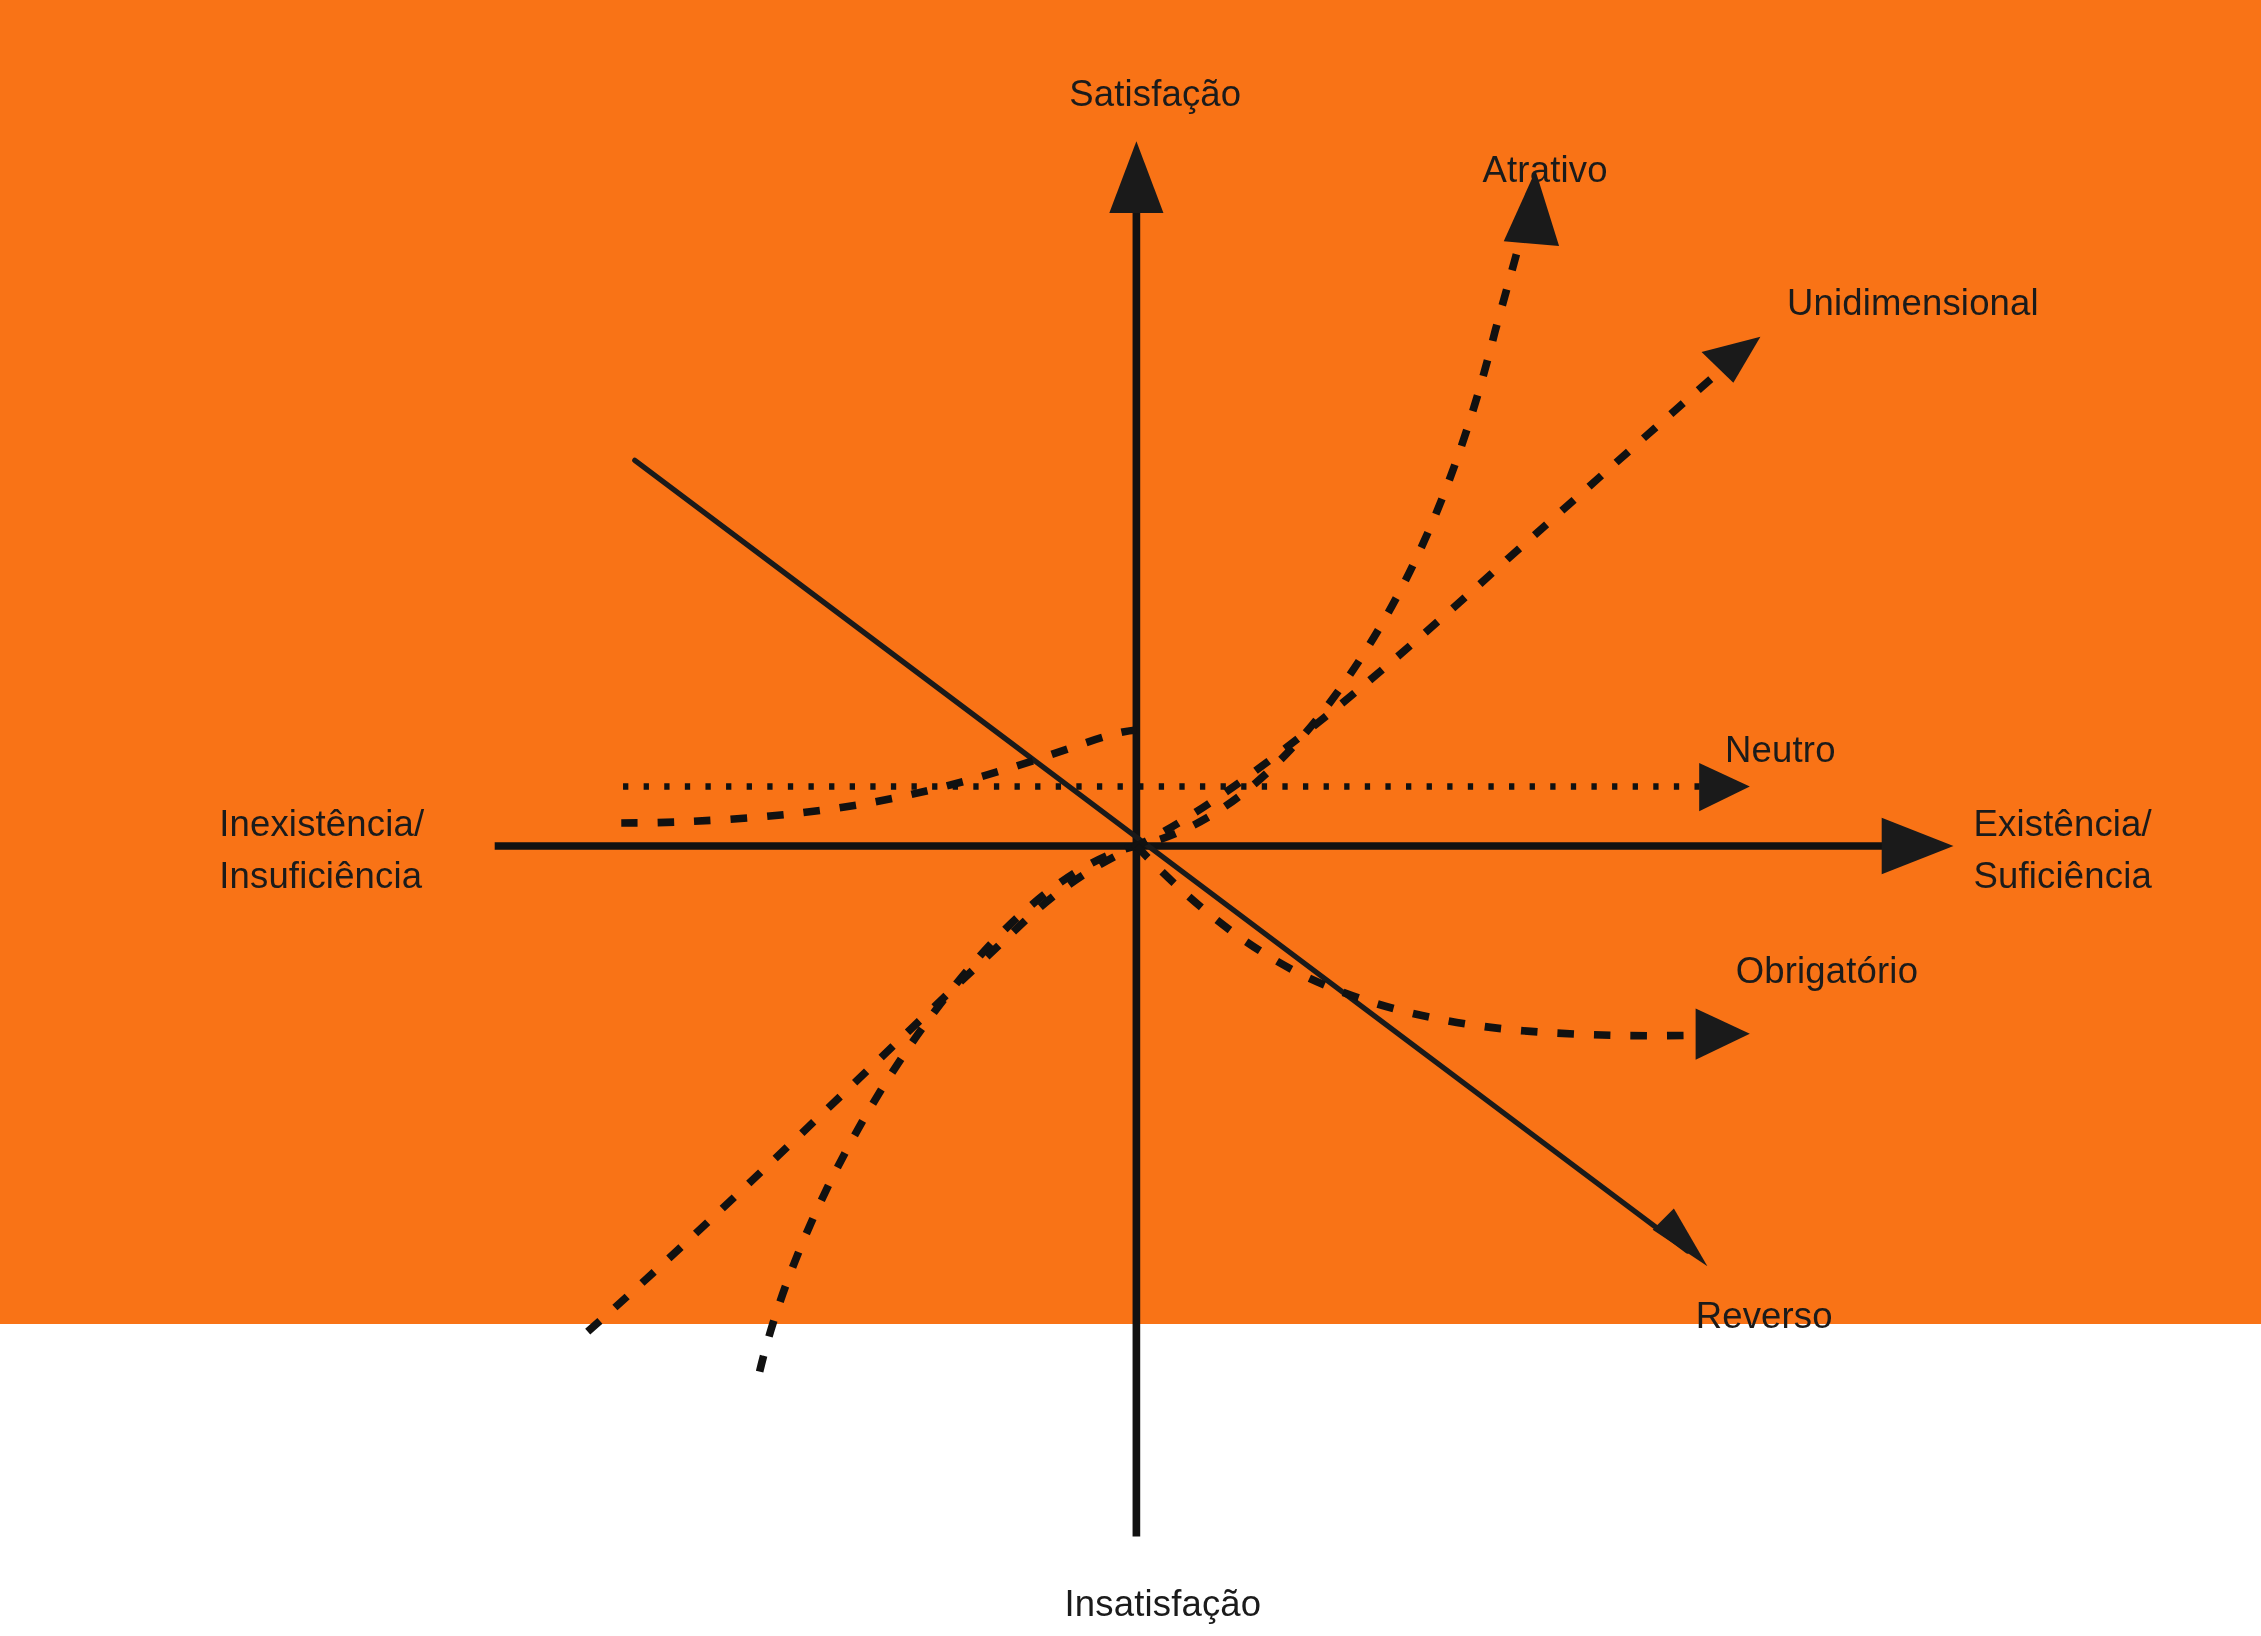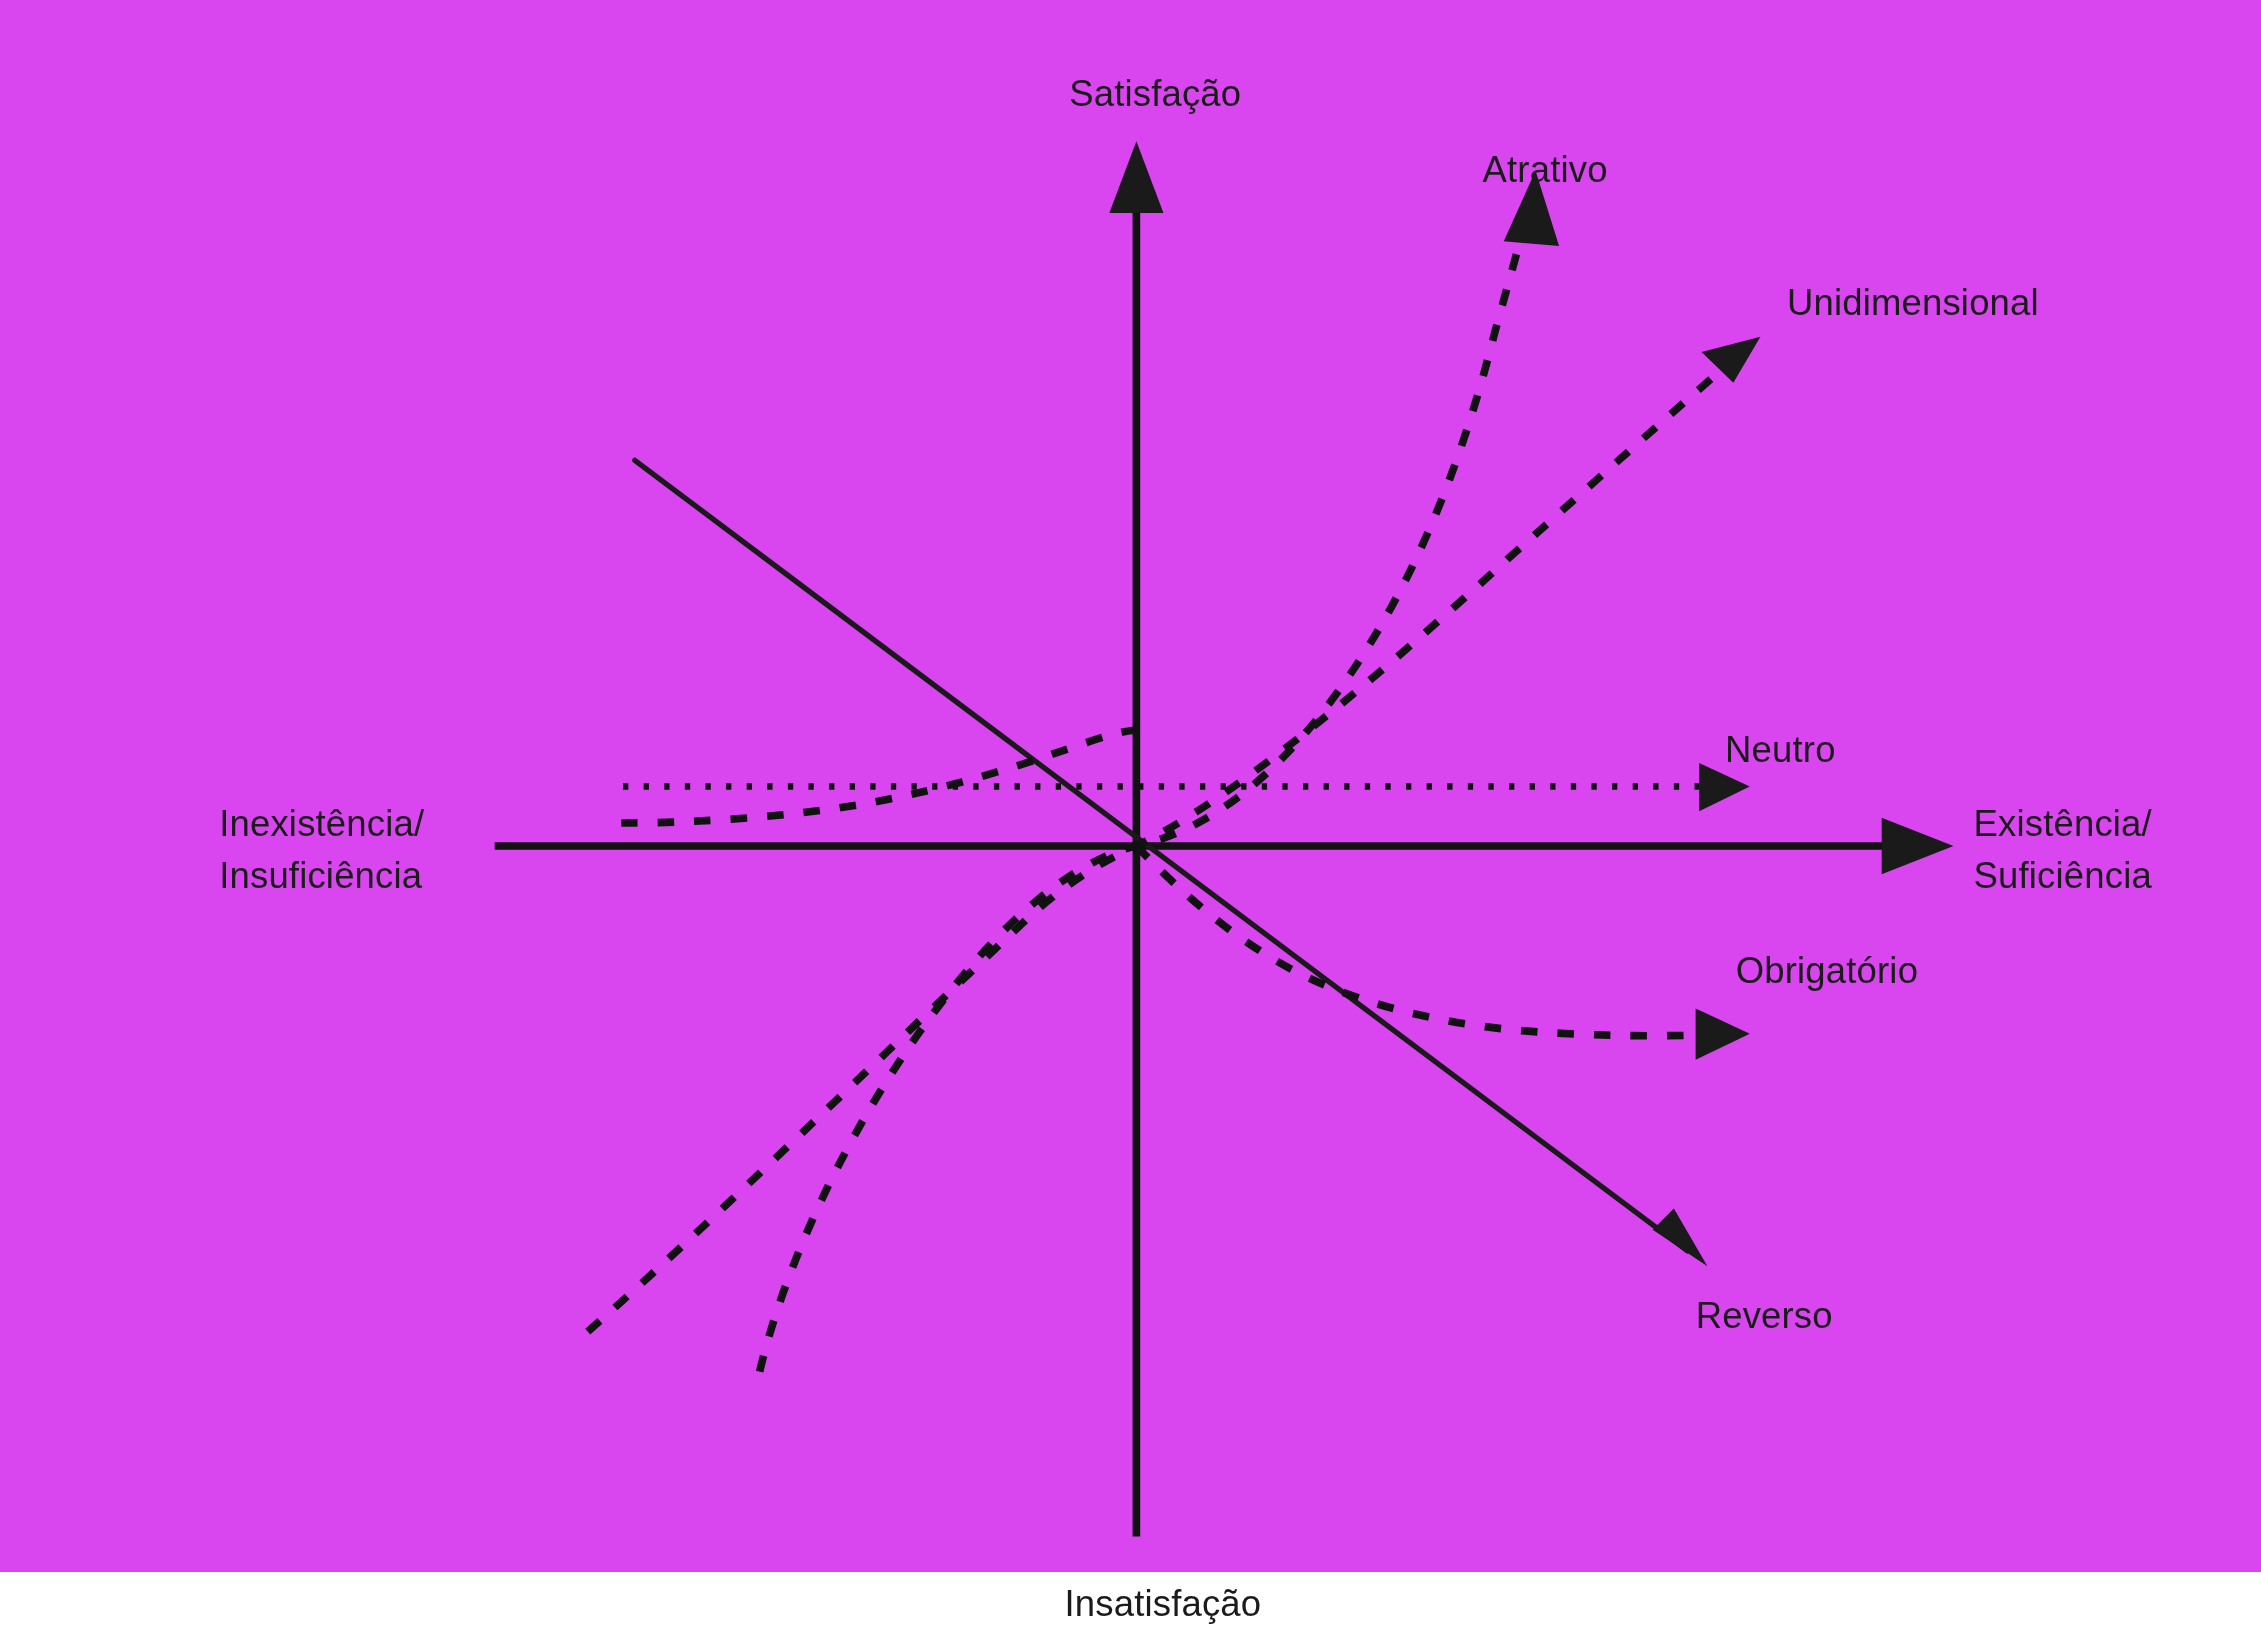--- a/index.html
+++ b/index.html
@@ -9,22 +9,22 @@
   }
   body {
     width: 2261px;
     height: 1636px;
     font-family: "Liberation Sans", sans-serif;
     overflow: hidden;
   }
   #diagram-root {
     position: relative;
     width: 2261px;
-    height: 1572px;
-    background: #d946ef;
+    height: 1324px;
+    background: #f97316;
   }
   svg#kano-svg {
     display: block;
     width: 2261px;
     height: 1636px;
   }
   .axis-line {
     stroke: #111111;
     stroke-width: 13;
     fill: none;

